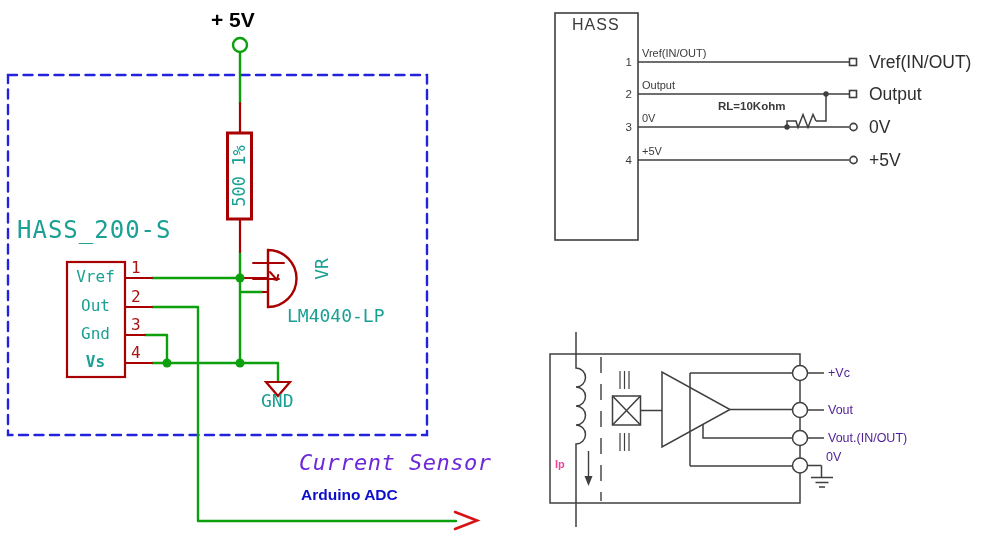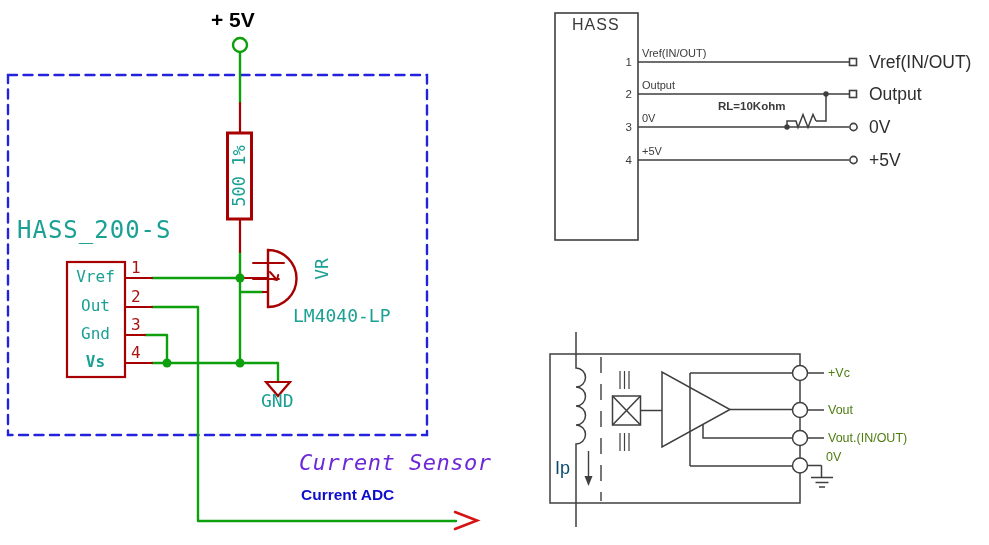--- a/index.html
+++ b/index.html
@@ -8,21 +8,21 @@
   #wires{position:absolute;left:0;top:0;}
   .lbl{position:absolute;white-space:nowrap;line-height:1.15;}
   .mono{font-family:"DejaVu Sans Mono",monospace;}
   .teal{color:#1ba094;}
   .rednum{color:#aa1111;}
   .rot{transform:translate(-50%,-50%) rotate(-90deg);transform-origin:center;}
   .pinname{left:72px;width:47px;text-align:center;font-size:16px;}
   .rnum{left:619px;width:13px;text-align:right;font-size:11.5px;color:#3a3a3a;line-height:14px;}
   .linelbl{left:642px;font-size:11px;color:#3a3a3a;line-height:15px;}
   .termlbl{left:869px;font-size:17.5px;color:#2e2e2e;line-height:20px;}
-  .blklbl{left:828px;font-size:12.5px;color:#4d7c0f;line-height:16px;}
+  .blklbl{left:828px;font-size:12.5px;color:#4c1d95;line-height:16px;}
 </style>
 </head>
 <body>
 
 <div id="canvas">
 
   <svg id="wires" width="989" height="545" viewBox="0 0 989 545">
 
     <g fill="none" stroke-linecap="round">
       <rect x="8" y="75" width="419" height="360" stroke="#2323dd" stroke-width="2.4" stroke-dasharray="9 6.5"></rect>
@@ -112,26 +112,26 @@
   <span class="lbl mono pinname teal" style="top:297px;">Out</span>
   <span class="lbl mono pinname teal" style="top:325px;">Gnd</span>
   <span class="lbl mono pinname teal" style="top:353px;font-weight:bold;">Vs</span>
 
   <span class="lbl mono rednum" style="left:131px;top:259px;font-size:16px;">1</span>
   <span class="lbl mono rednum" style="left:131px;top:288px;font-size:16px;">2</span>
   <span class="lbl mono rednum" style="left:131px;top:316px;font-size:16px;">3</span>
   <span class="lbl mono rednum" style="left:131px;top:344px;font-size:16px;">4</span>
 
   <span class="lbl mono rot teal" style="left:322px;top:269px;font-size:18px;">VR</span>
-  <span class="lbl mono teal" style="left:293px;top:306px;font-size:18px;">LM4040-LP</span>
+  <span class="lbl mono teal" style="left:287px;top:306px;font-size:18px;">LM4040-LP</span>
 
   <span class="lbl mono teal" style="left:261px;top:391px;font-size:18px;">GND</span>
 
   <span class="lbl mono" style="left:299px;top:450px;font-size:22px;font-style:italic;color:#6d28d9;letter-spacing:0.5px;">Current Sensor</span>
-  <span class="lbl" style="left:301px;top:486px;font-size:15.5px;font-weight:bold;color:#0d0dcc;">Current ADC</span>
+  <span class="lbl" style="left:301px;top:486px;font-size:15.5px;font-weight:bold;color:#0d0dcc;">Arduino ADC</span>
 
   <span class="lbl" style="left:572px;top:16px;font-size:16px;color:#3a3a3a;letter-spacing:1px;">HASS</span>
 
   <span class="lbl rnum" style="top:54.5px;">1</span>
   <span class="lbl rnum" style="top:86.5px;">2</span>
   <span class="lbl rnum" style="top:119.5px;">3</span>
   <span class="lbl rnum" style="top:152.5px;">4</span>
 
   <span class="lbl linelbl" style="top:46px;">Vref(IN/OUT)</span>
   <span class="lbl linelbl" style="top:78px;">Output</span>
@@ -143,15 +143,15 @@
   <span class="lbl termlbl" style="top:52px;">Vref(IN/OUT)</span>
   <span class="lbl termlbl" style="top:84px;">Output</span>
   <span class="lbl termlbl" style="top:117px;">0V</span>
   <span class="lbl termlbl" style="top:150px;">+5V</span>
 
   <span class="lbl blklbl" style="top:365px;">+Vc</span>
   <span class="lbl blklbl" style="top:402px;">Vout</span>
   <span class="lbl blklbl" style="top:430px;">Vout.(IN/OUT)</span>
   <span class="lbl blklbl" style="left:826px;top:449px;">0V</span>
 
-  <span class="lbl" style="left:555px;top:458px;font-size:18px;color:#0c4a6e;">Ip</span>
+  <span class="lbl" style="left:555px;top:458px;font-size:11px;color:#ec4899;font-weight:bold;">Ip</span>
 
 </div>
 
 </body></html>

